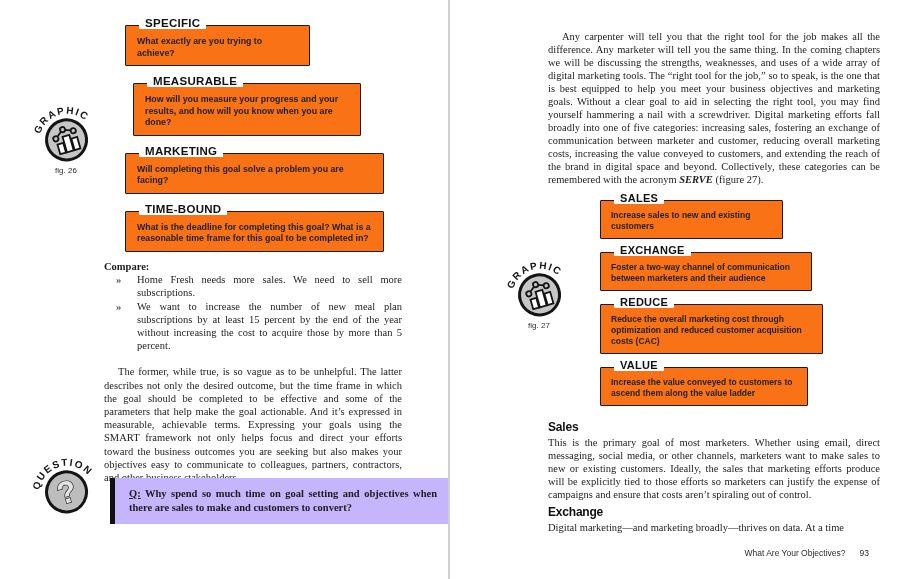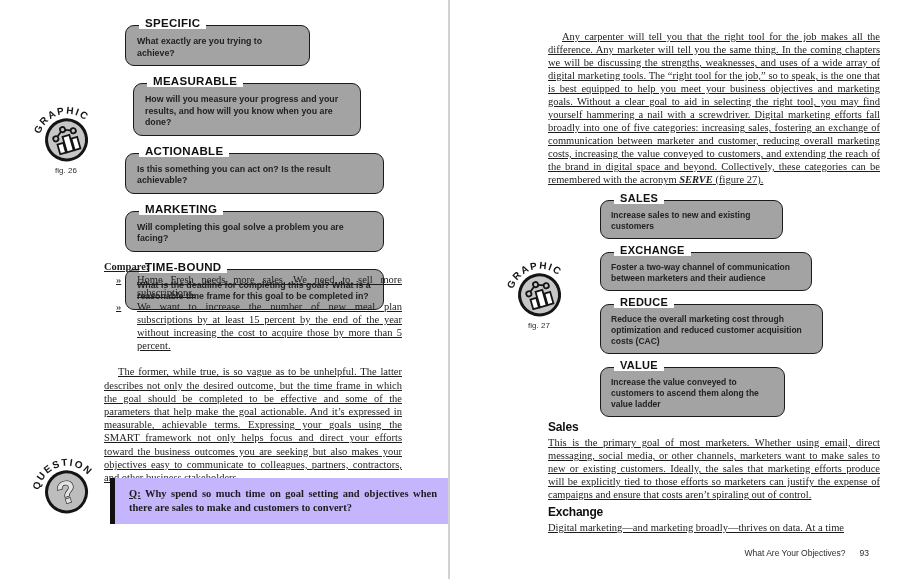--- a/index.html
+++ b/index.html
@@ -8,34 +8,34 @@
     position:relative; width:900px; height:579px;
     background:#ffffff; overflow:hidden;
     font-family:"Liberation Serif", serif; color:#1c1c1c;
   }
   .gutter { position:absolute; left:448px; top:0; width:2px; height:579px; background:#d2d2d2; }
   .page { position:absolute; top:0; height:579px; background:#fff; }
   .page-left { left:0; width:448px; }
   .page-right { left:451px; width:449px; }
 
   
-  .fbox { position:relative; border:1.5px solid #1b1b1b; border-radius:9px;
-          background:#a3a3a3; padding:10px 10px 6px 11px; margin-bottom:17px; }
+  .fbox { position:relative; border:1.5px solid #1b1b1b; border-radius:1px;
+          background:#f97316; padding:10px 10px 6px 11px; margin-bottom:17px; }
   .fbox-label { position:absolute; top:-9px; left:13px; background:#fff; padding:0 6px;
           font-family:"Liberation Sans", sans-serif; font-weight:bold;
           font-size:11.5px; letter-spacing:0.3px; color:#111; white-space:nowrap; }
   .fbox-text { font-family:"Liberation Sans", sans-serif; font-weight:bold;
           font-size:8.8px; line-height:11.5px; color:#222; }
 
   .serve .fbox { margin-bottom:13px; padding:9px 9px 6px 10px; }
   .serve .fbox-label { font-size:11px; }
   .serve .fbox-text { font-size:8.5px; line-height:11px; }
 
   
-  .bodytext { font-size:10.5px; line-height:13.2px; text-align:justify;text-decoration:underline; }
+  .bodytext { font-size:10.5px; line-height:13.2px; text-align:justify; }
   .indent { text-indent:14px; }
   .bullet { display:flex; }
   .bullet-marker { width:33px; padding-left:12px; flex:0 0 33px; }
   .bullet-text { flex:1; text-align:justify; }
 
   .section-heading { font-family:"Liberation Sans", sans-serif; font-weight:bold;
           font-size:15.5px; letter-spacing:-0.3px; color:#0e0e0e; }
   .sub-heading { font-family:"Liberation Sans", sans-serif; font-weight:bold;
           font-size:12px; letter-spacing:-0.2px; color:#0e0e0e; margin-bottom:2px; }
 
@@ -90,24 +90,20 @@
     <div class="abs" style="left:125px; top:25px; width:260px;">
       <div class="fbox" style="width:185px;">
         <span class="fbox-label">SPECIFIC</span>
         <div class="fbox-text">What exactly are you trying to achieve?</div>
       </div>
       <div class="fbox" style="width:228px;margin-left:8px;">
         <span class="fbox-label">MEASURABLE</span>
         <div class="fbox-text">How will you measure your progress and your results, and how will you know when you are done?</div>
       </div>
       <div class="fbox" style="width:259px;">
-        <span class="fbox-label">ACTIONABLE</span>
-        <div class="fbox-text">Is this something you can act on? Is the result achievable?</div>
-      </div>
-      <div class="fbox" style="width:259px;">
         <span class="fbox-label">MARKETING</span>
         <div class="fbox-text">Will completing this goal solve a problem you are facing?</div>
       </div>
       <div class="fbox" style="width:259px;">
         <span class="fbox-label">TIME-BOUND</span>
         <div class="fbox-text">What is the deadline for completing this goal? What is a reasonable time frame for this goal to be completed in?</div>
       </div>
     </div>
 
     <div class="abs bodytext" style="left:104px; top:260px; width:298px;">
@@ -180,21 +176,21 @@
         <div class="fbox-text">Increase sales to new and existing customers</div>
       </div>
       <div class="fbox" style="width:212px;">
         <span class="fbox-label">EXCHANGE</span>
         <div class="fbox-text">Foster a two-way channel of communication between marketers and their audience</div>
       </div>
       <div class="fbox" style="width:223px;">
         <span class="fbox-label">REDUCE</span>
         <div class="fbox-text">Reduce the overall marketing cost through optimization and reduced customer acquisition costs (CAC)</div>
       </div>
-      <div class="fbox" style="width:185px;">
+      <div class="fbox" style="width:208px;">
         <span class="fbox-label">VALUE</span>
         <div class="fbox-text">Increase the value conveyed to customers to ascend them along the value ladder</div>
       </div>
     </div>
 
     <div class="abs" style="left:97px; top:420px; width:332px;">
       <div class="sub-heading">Sales</div>
       <p class="bodytext" style="line-height:13px;">This is the primary goal of most marketers. Whether using email, direct messaging, social media, or other channels, marketers want to make sales to new or existing customers. Ideally, the sales that marketing efforts produce will be explicitly tied to those efforts so marketers can justify the expense of campaigns and ensure that costs aren’t spiraling out of control.</p>
     </div>
 

